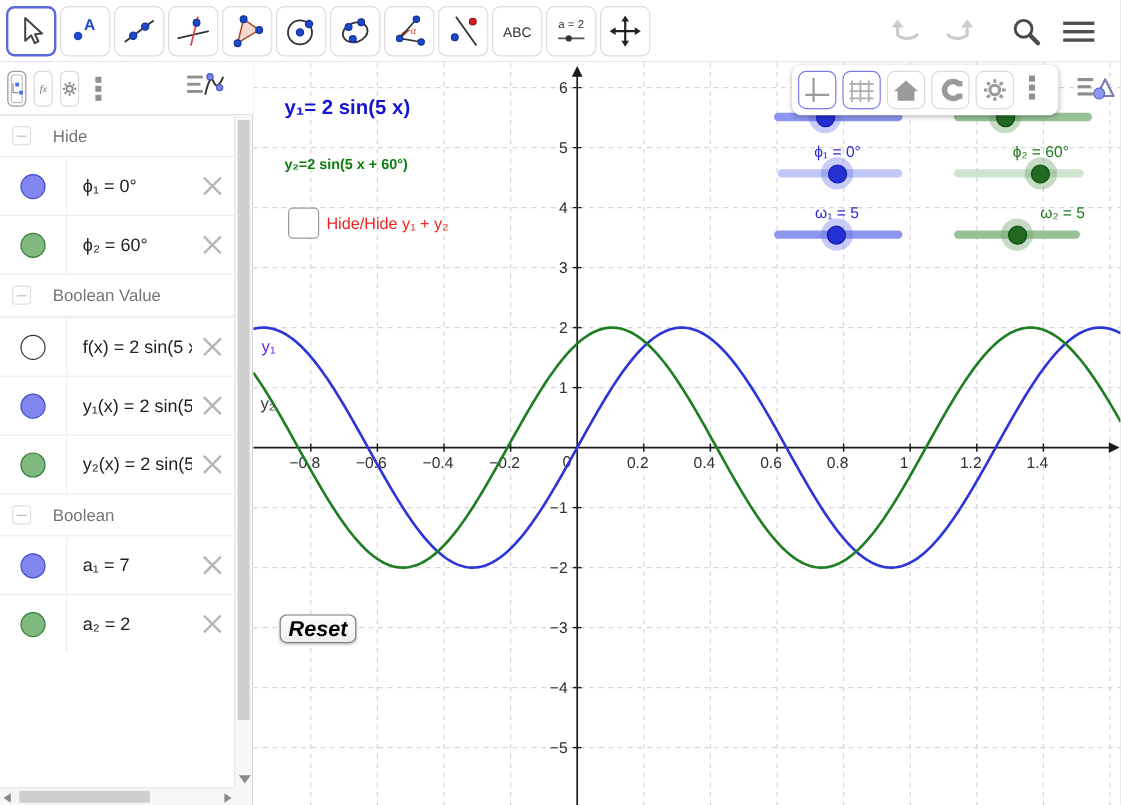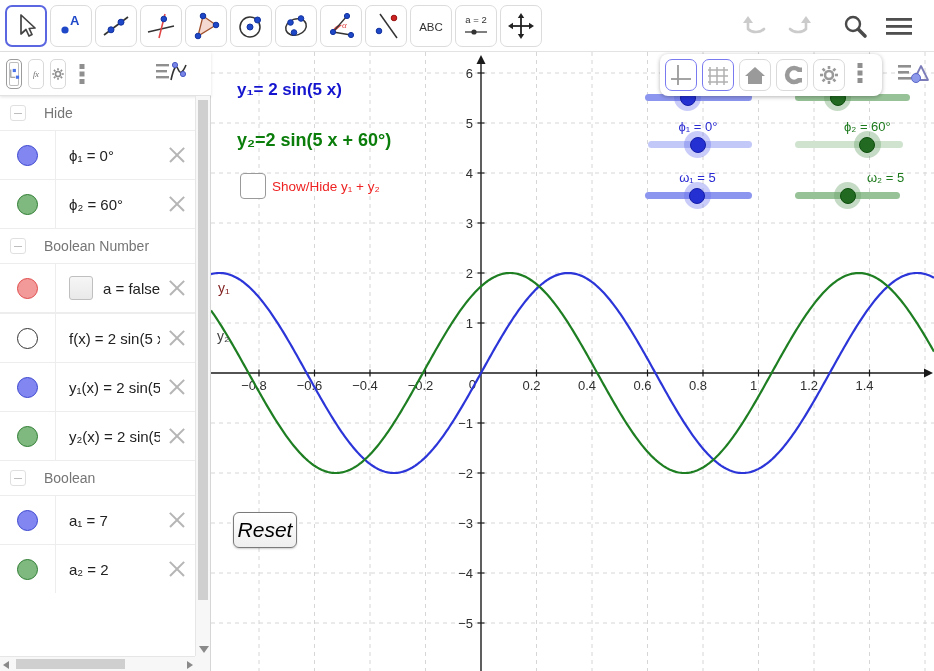--- a/index.html
+++ b/index.html
@@ -60,27 +60,27 @@
             border-bottom:4.5px solid transparent;border-right:6px solid #8a8a8a;}
   .harrow-r{position:absolute;right:3px;top:3.5px;width:0;height:0;border-top:4.5px solid transparent;
             border-bottom:4.5px solid transparent;border-left:6px solid #8a8a8a;}
   .corner{position:absolute;right:0;bottom:0;width:15px;height:15px;background:#f7f7f7;z-index:4;}
 
   
   .graph{position:absolute;left:211px;top:52px;width:723px;height:619px;background:#fff;overflow:hidden;}
   .graph svg.plot{position:absolute;left:0;top:0;}
   .overlay{position:absolute;left:0;top:0;width:100%;height:100%;z-index:2;}
   .eq1{position:absolute;left:26px;top:28px;font-size:17px;font-weight:bold;white-space:nowrap;}
-  .eq2{position:absolute;left:26px;top:78px;font-size:18px;font-weight:bold;white-space:nowrap;}
+  .eq2{position:absolute;left:26px;top:78px;font-size:12px;font-weight:bold;white-space:nowrap;}
   .ggb-checkbox{position:absolute;left:29px;top:121px;width:26px;height:26px;border:1.6px solid #9a9a9a;
             border-radius:4px;background:#fff;}
   .showhide{position:absolute;left:61px;top:127px;font-size:13.5px;white-space:nowrap;}
-  .reset{position:absolute;left:22px;top:460px;width:64px;height:36px;border:1.5px solid #7a7a7a;
-         border-radius:6px;background:linear-gradient(#ffffff,#eeeeee);font-weight:normal;font-style:italic;
-         font-size:21px;display:flex;align-items:center;justify-content:center;
+  .reset{position:absolute;left:22px;top:460px;width:64px;height:24px;border:1.5px solid #7a7a7a;
+         border-radius:6px;background:linear-gradient(#ffffff,#eeeeee);font-weight:bold;font-style:italic;
+         font-size:18px;display:flex;align-items:center;justify-content:center;
          font-family:"Liberation Sans",sans-serif;box-shadow:0 1px 2px rgba(0,0,0,0.2);}
   .curvelabel{position:absolute;font-size:14px;}
 
   
   .slider{position:absolute;}
   .strack{position:absolute;height:7px;border-radius:3.5px;}
   .shalo{position:absolute;width:27px;height:27px;border-radius:50%;}
   .sknob{position:absolute;width:16px;height:16px;border-radius:50%;}
   .slabel{position:absolute;font-size:13px;white-space:nowrap;transform:translateX(-50%);}
 
@@ -287,31 +287,21 @@
             </div>
             <div class="rowtext">
               <span style="white-space: nowrap;">ϕ₂ = 60°</span>
             </div>
             <div class="xbtn"></div>
           </div>
         </div>
         <div class="section">
           <div class="sec-header">
             <span class="minus"></span>
-            <span class="sec-title">Boolean Number</span>
-          </div>
-          <div class="row">
-            <div class="dotcol">
-              <div class="dot" style="background: rgb(242, 154, 154); border: 1.6px solid rgb(224, 75, 75);"></div>
-            </div>
-            <div class="rowtext">
-              <span class="boolbox"></span>
-              <span style="white-space: nowrap;">a = false</span>
-            </div>
-            <div class="xbtn"></div>
+            <span class="sec-title">Boolean Value</span>
           </div>
         </div>
         <div class="section">
           <div class="row">
             <div class="dotcol">
               <div class="dot" style="background: rgb(255, 255, 255); border: 1.6px solid rgb(51, 51, 51);"></div>
             </div>
             <div class="rowtext">
               <span style="white-space: nowrap;">f(x) = 2 sin(5 x) + 2 sin(5 x + 60°)</span>
             </div>
@@ -449,23 +439,23 @@
         <text x="262" y="25.5" text-anchor="end" font-size="13" fill="#2f2f2f" font-family="Liberation Sans, sans-serif">6</text>
         <text x="265" y="337" text-anchor="end" font-size="13" fill="#2f2f2f" font-family="Liberation Sans, sans-serif">0</text>
         <polyline points="0.0,222.16 1.5,221.79 3.0,221.48 4.5,221.25 6.0,221.10 7.5,221.02 9.0,221.00 10.5,221.07 12.0,221.20 13.5,221.41 15.0,221.69 16.5,222.05 18.0,222.47 19.5,222.97 21.0,223.54 22.5,224.18 24.0,224.89 25.5,225.68 27.0,226.53 28.5,227.45 30.0,228.44 31.5,229.49 33.0,230.62 34.5,231.80 36.0,233.06 37.5,234.38 39.0,235.76 40.5,237.20 42.0,238.71 43.5,240.27 45.0,241.90 46.5,243.58 48.0,245.32 49.5,247.11 51.0,248.96 52.5,250.86 54.0,252.81 55.5,254.82 57.0,256.87 58.5,258.96 60.0,261.10 61.5,263.29 63.0,265.52 64.5,267.79 66.0,270.09 67.5,272.44 69.0,274.82 70.5,277.23 72.0,279.68 73.5,282.16 75.0,284.66 76.5,287.19 78.0,289.75 79.5,292.32 81.0,294.92 82.5,297.54 84.0,300.18 85.5,302.83 87.0,305.49 88.5,308.17 90.0,310.85 91.5,313.54 93.0,316.24 94.5,318.94 96.0,321.65 97.5,324.35 99.0,327.05 100.5,329.74 102.0,332.43 103.5,335.11 105.0,337.78 106.5,340.44 108.0,343.08 109.5,345.71 111.0,348.32 112.5,350.91 114.0,353.48 115.5,356.02 117.0,358.54 118.5,361.03 120.0,363.49 121.5,365.92 123.0,368.32 124.5,370.69 126.0,373.01 127.5,375.30 129.0,377.55 130.5,379.76 132.0,381.92 133.5,384.05 135.0,386.12 136.5,388.15 138.0,390.12 139.5,392.05 141.0,393.93 142.5,395.75 144.0,397.52 145.5,399.23 147.0,400.88 148.5,402.48 150.0,404.02 151.5,405.49 153.0,406.91 154.5,408.26 156.0,409.55 157.5,410.77 159.0,411.93 160.5,413.02 162.0,414.05 163.5,415.00 165.0,415.89 166.5,416.71 168.0,417.46 169.5,418.13 171.0,418.74 172.5,419.28 174.0,419.74 175.5,420.13 177.0,420.45 178.5,420.70 180.0,420.87 181.5,420.97 183.0,421.00 184.5,420.95 186.0,420.84 187.5,420.64 189.0,420.38 190.5,420.04 192.0,419.64 193.5,419.15 195.0,418.60 196.5,417.98 198.0,417.28 199.5,416.52 201.0,415.68 202.5,414.78 204.0,413.81 205.5,412.77 207.0,411.66 208.5,410.49 210.0,409.25 211.5,407.94 213.0,406.58 214.5,405.15 216.0,403.66 217.5,402.11 219.0,400.49 220.5,398.83 222.0,397.10 223.5,395.32 225.0,393.48 226.5,391.60 228.0,389.66 229.5,387.67 231.0,385.63 232.5,383.54 234.0,381.41 235.5,379.24 237.0,377.02 238.5,374.76 240.0,372.46 241.5,370.12 243.0,367.75 244.5,365.35 246.0,362.91 247.5,360.44 249.0,357.94 250.5,355.42 252.0,352.87 253.5,350.29 255.0,347.70 256.5,345.09 258.0,342.45 259.5,339.81 261.0,337.15 262.5,334.47 264.0,331.79 265.5,329.10 267.0,326.40 268.5,323.70 270.0,321.00 271.5,318.30 273.0,315.60 274.5,312.90 276.0,310.21 277.5,307.53 279.0,304.85 280.5,302.19 282.0,299.55 283.5,296.91 285.0,294.30 286.5,291.71 288.0,289.13 289.5,286.58 291.0,284.06 292.5,281.56 294.0,279.09 295.5,276.65 297.0,274.25 298.5,271.88 300.0,269.54 301.5,267.24 303.0,264.98 304.5,262.76 306.0,260.59 307.5,258.46 309.0,256.37 310.5,254.33 312.0,252.34 313.5,250.40 315.0,248.52 316.5,246.68 318.0,244.90 319.5,243.17 321.0,241.51 322.5,239.89 324.0,238.34 325.5,236.85 327.0,235.42 328.5,234.06 330.0,232.75 331.5,231.51 333.0,230.34 334.5,229.23 336.0,228.19 337.5,227.22 339.0,226.32 340.5,225.48 342.0,224.72 343.5,224.02 345.0,223.40 346.5,222.85 348.0,222.36 349.5,221.96 351.0,221.62 352.5,221.36 354.0,221.16 355.5,221.05 357.0,221.00 358.5,221.03 360.0,221.13 361.5,221.30 363.0,221.55 364.5,221.87 366.0,222.26 367.5,222.72 369.0,223.26 370.5,223.87 372.0,224.54 373.5,225.29 375.0,226.11 376.5,227.00 378.0,227.95 379.5,228.98 381.0,230.07 382.5,231.23 384.0,232.45 385.5,233.74 387.0,235.09 388.5,236.51 390.0,237.98 391.5,239.52 393.0,241.12 394.5,242.77 396.0,244.48 397.5,246.25 399.0,248.07 400.5,249.95 402.0,251.88 403.5,253.85 405.0,255.88 406.5,257.95 408.0,260.08 409.5,262.24 411.0,264.45 412.5,266.70 414.0,268.99 415.5,271.31 417.0,273.68 418.5,276.08 420.0,278.51 421.5,280.97 423.0,283.46 424.5,285.98 426.0,288.52 427.5,291.09 429.0,293.68 430.5,296.29 432.0,298.92 433.5,301.56 435.0,304.22 436.5,306.89 438.0,309.57 439.5,312.26 441.0,314.95 442.5,317.65 444.0,320.35 445.5,323.06 447.0,325.76 448.5,328.46 450.0,331.15 451.5,333.83 453.0,336.51 454.5,339.17 456.0,341.82 457.5,344.46 459.0,347.08 460.5,349.68 462.0,352.25 463.5,354.81 465.0,357.34 466.5,359.84 468.0,362.32 469.5,364.77 471.0,367.18 472.5,369.56 474.0,371.91 475.5,374.21 477.0,376.48 478.5,378.71 480.0,380.90 481.5,383.04 483.0,385.13 484.5,387.18 486.0,389.19 487.5,391.14 489.0,393.04 490.5,394.89 492.0,396.68 493.5,398.42 495.0,400.10 496.5,401.73 498.0,403.29 499.5,404.80 501.0,406.24 502.5,407.62 504.0,408.94 505.5,410.20 507.0,411.38 508.5,412.51 510.0,413.56 511.5,414.55 513.0,415.47 514.5,416.32 516.0,417.11 517.5,417.82 519.0,418.46 520.5,419.03 522.0,419.53 523.5,419.95 525.0,420.31 526.5,420.59 528.0,420.80 529.5,420.93 531.0,421.00 532.5,420.98 534.0,420.90 535.5,420.75 537.0,420.52 538.5,420.21 540.0,419.84 541.5,419.39 543.0,418.87 544.5,418.28 546.0,417.62 547.5,416.89 549.0,416.09 550.5,415.22 552.0,414.28 553.5,413.27 555.0,412.20 556.5,411.05 558.0,409.85 559.5,408.57 561.0,407.24 562.5,405.84 564.0,404.38 565.5,402.85 567.0,401.27 568.5,399.63 570.0,397.93 571.5,396.18 573.0,394.37 574.5,392.51 576.0,390.59 577.5,388.62 579.0,386.61 580.5,384.54 582.0,382.44 583.5,380.28 585.0,378.08 586.5,375.84 588.0,373.56 589.5,371.24 591.0,368.89 592.5,366.50 594.0,364.08 595.5,361.62 597.0,359.14 598.5,356.63 600.0,354.09 601.5,351.53 603.0,348.94 604.5,346.34 606.0,343.71 607.5,341.07 609.0,338.42 610.5,335.75 612.0,333.07 613.5,330.39 615.0,327.69 616.5,324.99 618.0,322.29 619.5,319.59 621.0,316.89 622.5,314.19 624.0,311.50 625.5,308.81 627.0,306.13 628.5,303.46 630.0,300.81 631.5,298.17 633.0,295.55 634.5,292.94 636.0,290.36 637.5,287.80 639.0,285.26 640.5,282.75 642.0,280.27 643.5,277.81 645.0,275.39 646.5,273.00 648.0,270.65 649.5,268.34 651.0,266.06 652.5,263.82 654.0,261.62 655.5,259.47 657.0,257.36 658.5,255.30 660.0,253.29 661.5,251.32 663.0,249.41 664.5,247.55 666.0,245.74 667.5,243.99 669.0,242.30 670.5,240.66 672.0,239.08 673.5,237.56 675.0,236.10 676.5,234.70 678.0,233.37 679.5,232.10 681.0,230.89 682.5,229.75 684.0,228.68 685.5,227.68 687.0,226.74 688.5,225.87 690.0,225.07 691.5,224.35 693.0,223.69 694.5,223.10 696.0,222.59 697.5,222.14 699.0,221.77 700.5,221.47 702.0,221.25 703.5,221.09 705.0,221.01 706.5,221.01 708.0,221.07 709.5,221.21 711.0,221.42 712.5,221.71 714.0,222.06 715.5,222.49 717.0,222.99 718.5,223.57 720.0,224.21 721.5,224.93 723.0,225.71" fill="none" stroke="#2b35d8" stroke-width="2.2"></polyline>
         <polyline points="0.0,258.43 1.5,260.56 3.0,262.73 4.5,264.95 6.0,267.21 7.5,269.51 9.0,271.84 10.5,274.21 12.0,276.62 13.5,279.06 15.0,281.52 16.5,284.02 18.0,286.55 19.5,289.10 21.0,291.67 22.5,294.26 24.0,296.88 25.5,299.51 27.0,302.15 28.5,304.82 30.0,307.49 31.5,310.17 33.0,312.86 34.5,315.56 36.0,318.26 37.5,320.96 39.0,323.66 40.5,326.36 42.0,329.06 43.5,331.75 45.0,334.43 46.5,337.11 48.0,339.77 49.5,342.41 51.0,345.05 52.5,347.66 54.0,350.26 55.5,352.83 57.0,355.38 58.5,357.90 60.0,360.40 61.5,362.87 63.0,365.31 64.5,367.72 66.0,370.09 67.5,372.43 69.0,374.72 70.5,376.98 72.0,379.20 73.5,381.38 75.0,383.51 76.5,385.60 78.0,387.64 79.5,389.63 81.0,391.57 82.5,393.46 84.0,395.29 85.5,397.07 87.0,398.80 88.5,400.47 90.0,402.08 91.5,403.63 93.0,405.13 94.5,406.56 96.0,407.92 97.5,409.23 99.0,410.47 100.5,411.64 102.0,412.75 103.5,413.79 105.0,414.77 106.5,415.67 108.0,416.51 109.5,417.27 111.0,417.97 112.5,418.59 114.0,419.15 115.5,419.63 117.0,420.04 118.5,420.38 120.0,420.64 121.5,420.83 123.0,420.95 124.5,421.00 126.0,420.97 127.5,420.87 129.0,420.70 130.5,420.45 132.0,420.14 133.5,419.75 135.0,419.28 136.5,418.75 138.0,418.14 139.5,417.47 141.0,416.72 142.5,415.90 144.0,415.02 145.5,414.06 147.0,413.04 148.5,411.95 150.0,410.79 151.5,409.57 153.0,408.28 154.5,406.93 156.0,405.52 157.5,404.04 159.0,402.50 160.5,400.91 162.0,399.25 163.5,397.54 165.0,395.78 166.5,393.96 168.0,392.08 169.5,390.15 171.0,388.18 172.5,386.15 174.0,384.08 175.5,381.96 177.0,379.79 178.5,377.58 180.0,375.34 181.5,373.05 183.0,370.72 184.5,368.36 186.0,365.96 187.5,363.53 189.0,361.07 190.5,358.58 192.0,356.06 193.5,353.52 195.0,350.95 196.5,348.36 198.0,345.75 199.5,343.12 201.0,340.48 202.5,337.82 204.0,335.15 205.5,332.47 207.0,329.78 208.5,327.09 210.0,324.39 211.5,321.69 213.0,318.98 214.5,316.28 216.0,313.58 217.5,310.89 219.0,308.21 220.5,305.53 222.0,302.87 223.5,300.22 225.0,297.58 226.5,294.96 228.0,292.36 229.5,289.78 231.0,287.23 232.5,284.70 234.0,282.19 235.5,279.72 237.0,277.27 238.5,274.85 240.0,272.47 241.5,270.13 243.0,267.82 244.5,265.55 246.0,263.32 247.5,261.14 249.0,258.99 250.5,256.90 252.0,254.85 253.5,252.84 255.0,250.89 256.5,248.99 258.0,247.14 259.5,245.35 261.0,243.61 262.5,241.92 264.0,240.30 265.5,238.73 267.0,237.23 268.5,235.78 270.0,234.40 271.5,233.08 273.0,231.82 274.5,230.63 276.0,229.51 277.5,228.45 279.0,227.46 280.5,226.54 282.0,225.69 283.5,224.90 285.0,224.19 286.5,223.55 288.0,222.98 289.5,222.48 291.0,222.05 292.5,221.70 294.0,221.42 295.5,221.21 297.0,221.07 298.5,221.01 300.0,221.01 301.5,221.10 303.0,221.25 304.5,221.48 306.0,221.78 307.5,222.15 309.0,222.60 310.5,223.12 312.0,223.71 313.5,224.37 315.0,225.10 316.5,225.90 318.0,226.77 319.5,227.71 321.0,228.71 322.5,229.79 324.0,230.93 325.5,232.13 327.0,233.41 328.5,234.74 330.0,236.14 331.5,237.60 333.0,239.12 334.5,240.70 336.0,242.34 337.5,244.04 339.0,245.80 340.5,247.60 342.0,249.47 343.5,251.38 345.0,253.35 346.5,255.36 348.0,257.42 349.5,259.53 351.0,261.69 352.5,263.88 354.0,266.12 355.5,268.40 357.0,270.72 358.5,273.07 360.0,275.46 361.5,277.89 363.0,280.34 364.5,282.82 366.0,285.34 367.5,287.87 369.0,290.44 370.5,293.02 372.0,295.62 373.5,298.25 375.0,300.89 376.5,303.54 378.0,306.21 379.5,308.89 381.0,311.57 382.5,314.27 384.0,316.97 385.5,319.67 387.0,322.37 388.5,325.07 390.0,327.77 391.5,330.47 393.0,333.15 394.5,335.83 396.0,338.50 397.5,341.15 399.0,343.79 400.5,346.41 402.0,349.02 403.5,351.60 405.0,354.16 406.5,356.70 408.0,359.21 409.5,361.70 411.0,364.15 412.5,366.57 414.0,368.96 415.5,371.31 417.0,373.63 418.5,375.91 420.0,378.15 421.5,380.34 423.0,382.50 424.5,384.61 426.0,386.67 427.5,388.68 429.0,390.65 430.5,392.56 432.0,394.42 433.5,396.23 435.0,397.98 436.5,399.68 438.0,401.32 439.5,402.90 441.0,404.42 442.5,405.88 444.0,407.28 445.5,408.61 447.0,409.88 448.5,411.09 450.0,412.23 451.5,413.30 453.0,414.31 454.5,415.25 456.0,416.12 457.5,416.92 459.0,417.64 460.5,418.30 462.0,418.89 463.5,419.41 465.0,419.85 466.5,420.22 468.0,420.52 469.5,420.75 471.0,420.91 472.5,420.99 474.0,420.99 475.5,420.93 477.0,420.79 478.5,420.58 480.0,420.30 481.5,419.94 483.0,419.51 484.5,419.01 486.0,418.44 487.5,417.80 489.0,417.08 490.5,416.30 492.0,415.45 493.5,414.52 495.0,413.53 496.5,412.48 498.0,411.35 499.5,410.16 501.0,408.90 502.5,407.58 504.0,406.20 505.5,404.75 507.0,403.25 508.5,401.68 510.0,400.05 511.5,398.37 513.0,396.63 514.5,394.83 516.0,392.98 517.5,391.08 519.0,389.13 520.5,387.12 522.0,385.07 523.5,382.97 525.0,380.83 526.5,378.64 528.0,376.41 529.5,374.15 531.0,371.84 532.5,369.49 534.0,367.11 535.5,364.69 537.0,362.25 538.5,359.77 540.0,357.27 541.5,354.73 543.0,352.18 544.5,349.60 546.0,347.00 547.5,344.38 549.0,341.74 550.5,339.09 552.0,336.43 553.5,333.75 555.0,331.07 556.5,328.38 558.0,325.68 559.5,322.98 561.0,320.27 562.5,317.57 564.0,314.87 565.5,312.18 567.0,309.49 568.5,306.81 570.0,304.14 571.5,301.48 573.0,298.84 574.5,296.21 576.0,293.60 577.5,291.01 579.0,288.45 580.5,285.90 582.0,283.39 583.5,280.90 585.0,278.43 586.5,276.00 588.0,273.61 589.5,271.25 591.0,268.92 592.5,266.63 594.0,264.38 595.5,262.18 597.0,260.01 598.5,257.89 600.0,255.82 601.5,253.79 603.0,251.82 604.5,249.89 606.0,248.02 607.5,246.20 609.0,244.43 610.5,242.72 612.0,241.07 613.5,239.47 615.0,237.94 616.5,236.46 618.0,235.05 619.5,233.70 621.0,232.41 622.5,231.19 624.0,230.04 625.5,228.95 627.0,227.93 628.5,226.97 630.0,226.09 631.5,225.27 633.0,224.52 634.5,223.85 636.0,223.24 637.5,222.71 639.0,222.25 640.5,221.86 642.0,221.54 643.5,221.30 645.0,221.13 646.5,221.03 648.0,221.00 649.5,221.05 651.0,221.17 652.5,221.36 654.0,221.63 655.5,221.97 657.0,222.38 658.5,222.86 660.0,223.42 661.5,224.04 663.0,224.74 664.5,225.51 666.0,226.34 667.5,227.25 669.0,228.22 670.5,229.27 672.0,230.37 673.5,231.55 675.0,232.79 676.5,234.10 678.0,235.46 679.5,236.90 681.0,238.39 682.5,239.94 684.0,241.55 685.5,243.22 687.0,244.95 688.5,246.73 690.0,248.57 691.5,250.46 693.0,252.40 694.5,254.39 696.0,256.43 697.5,258.52 699.0,260.65 700.5,262.83 702.0,265.05 703.5,267.31 705.0,269.61 706.5,271.95 708.0,274.32 709.5,276.73 711.0,279.16 712.5,281.63 714.0,284.13 715.5,286.66 717.0,289.21 718.5,291.78 720.0,294.38 721.5,296.99 723.0,299.62" fill="none" stroke="#1e7e22" stroke-width="2.2"></polyline>
       </svg>
 
     <div class="overlay">
       <div class="eq1" style="color: rgb(21, 21, 207);">y₁= 2 sin(5 x)</div>
       <div class="eq2" style="color: rgb(11, 125, 11);">y₂=2 sin(5 x + 60°)</div>
       <div class="ggb-checkbox"></div>
-      <div class="showhide" style="color: rgb(238, 34, 34);">Show/Hide  y₁ + y₂</div>
+      <div class="showhide" style="color: rgb(238, 34, 34);">Hide/Hide  y₁ + y₂</div>
       <button class="reset">Reset</button>
-      <div class="curvelabel" style="left: 7px; top: 228px; color: #7f1d1d;">y₁</div>
+      <div class="curvelabel" style="left: 7px; top: 228px; color: #6d28d9;">y₁</div>
       <div class="curvelabel" style="left: 6px; top: 276px; color: #404040;">y₂</div>
       <div id="sliders">
           <div class="slider" style="left: 434px; top: 42px;">
             <div class="strack" style="width: 107px; background: rgb(141, 150, 239);"></div>
             <div class="shalo" style="left: 29.3px; top: -10px; background: rgba(100, 110, 235, 0.35);"></div>
             <div class="sknob" style="left: 34.8px; top: -4.5px; background: rgb(36, 48, 210); border: 1.5px solid rgb(19, 28, 168);"></div>
           </div>
           <div class="slider" style="left: 584px; top: 42px;">
             <div class="strack" style="width: 115px; background: rgb(151, 194, 151);"></div>
             <div class="shalo" style="left: 29.05px; top: -10px; background: rgba(110, 165, 110, 0.4);"></div>

